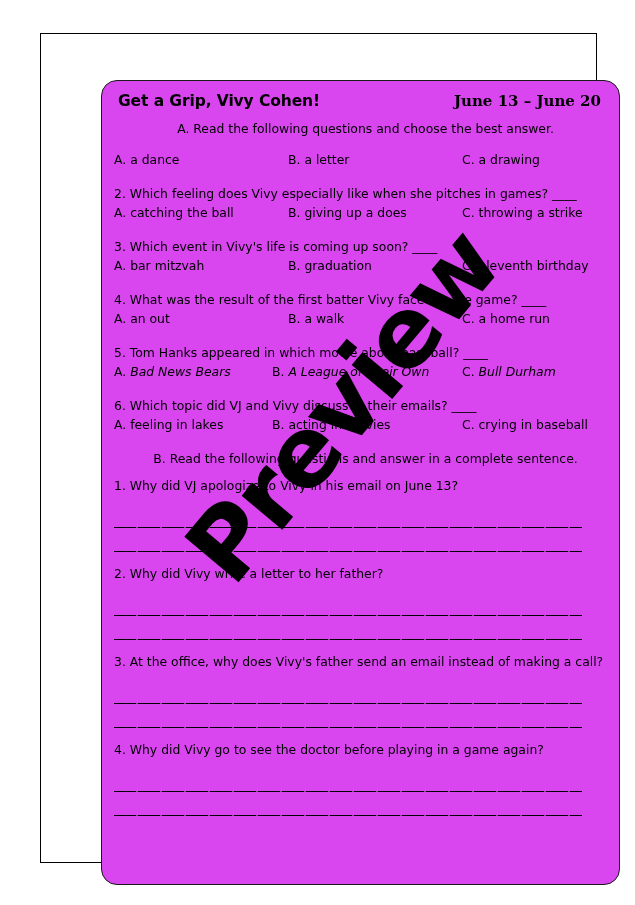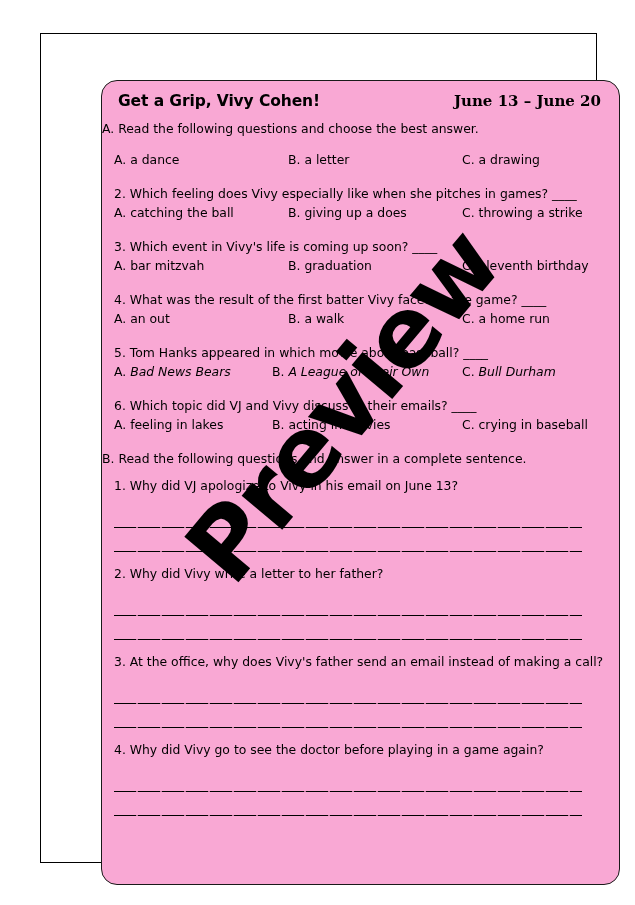--- a/index.html
+++ b/index.html
@@ -29,21 +29,21 @@
   }
   .page-inner {
     position: absolute;
     left: 60px;
     top: 46px;
     width: 519px;
     height: 805px;
     border: 1px solid #1a1a1a;
     border-radius: 16px;
     box-sizing: border-box;
-    background: #f9a8d4;
+    background: #d946ef;
     overflow: hidden;
   }
 
   
   .sheet-header {
     position: absolute;
     left: 0;
     top: 0;
     width: 100%;
     height: 40px;
@@ -73,22 +73,23 @@
   
   .content {
     position: absolute;
     left: 0;
     top: 40px;
     width: 100%;
   }
 
   .section-instruction {
     font-size: 12.4px;
-    margin: 0 0 0 0;
-    white-space: nowrap;
+    margin: 0 0 0 10px;
+    white-space: nowrap;
+    text-align: center;
   }
 
   .question-text {
     font-size: 12.4px;
     margin: 0 0 0 12px;
     white-space: nowrap;
   }
 
   .mcq-block { margin-bottom: 13px; }
 

